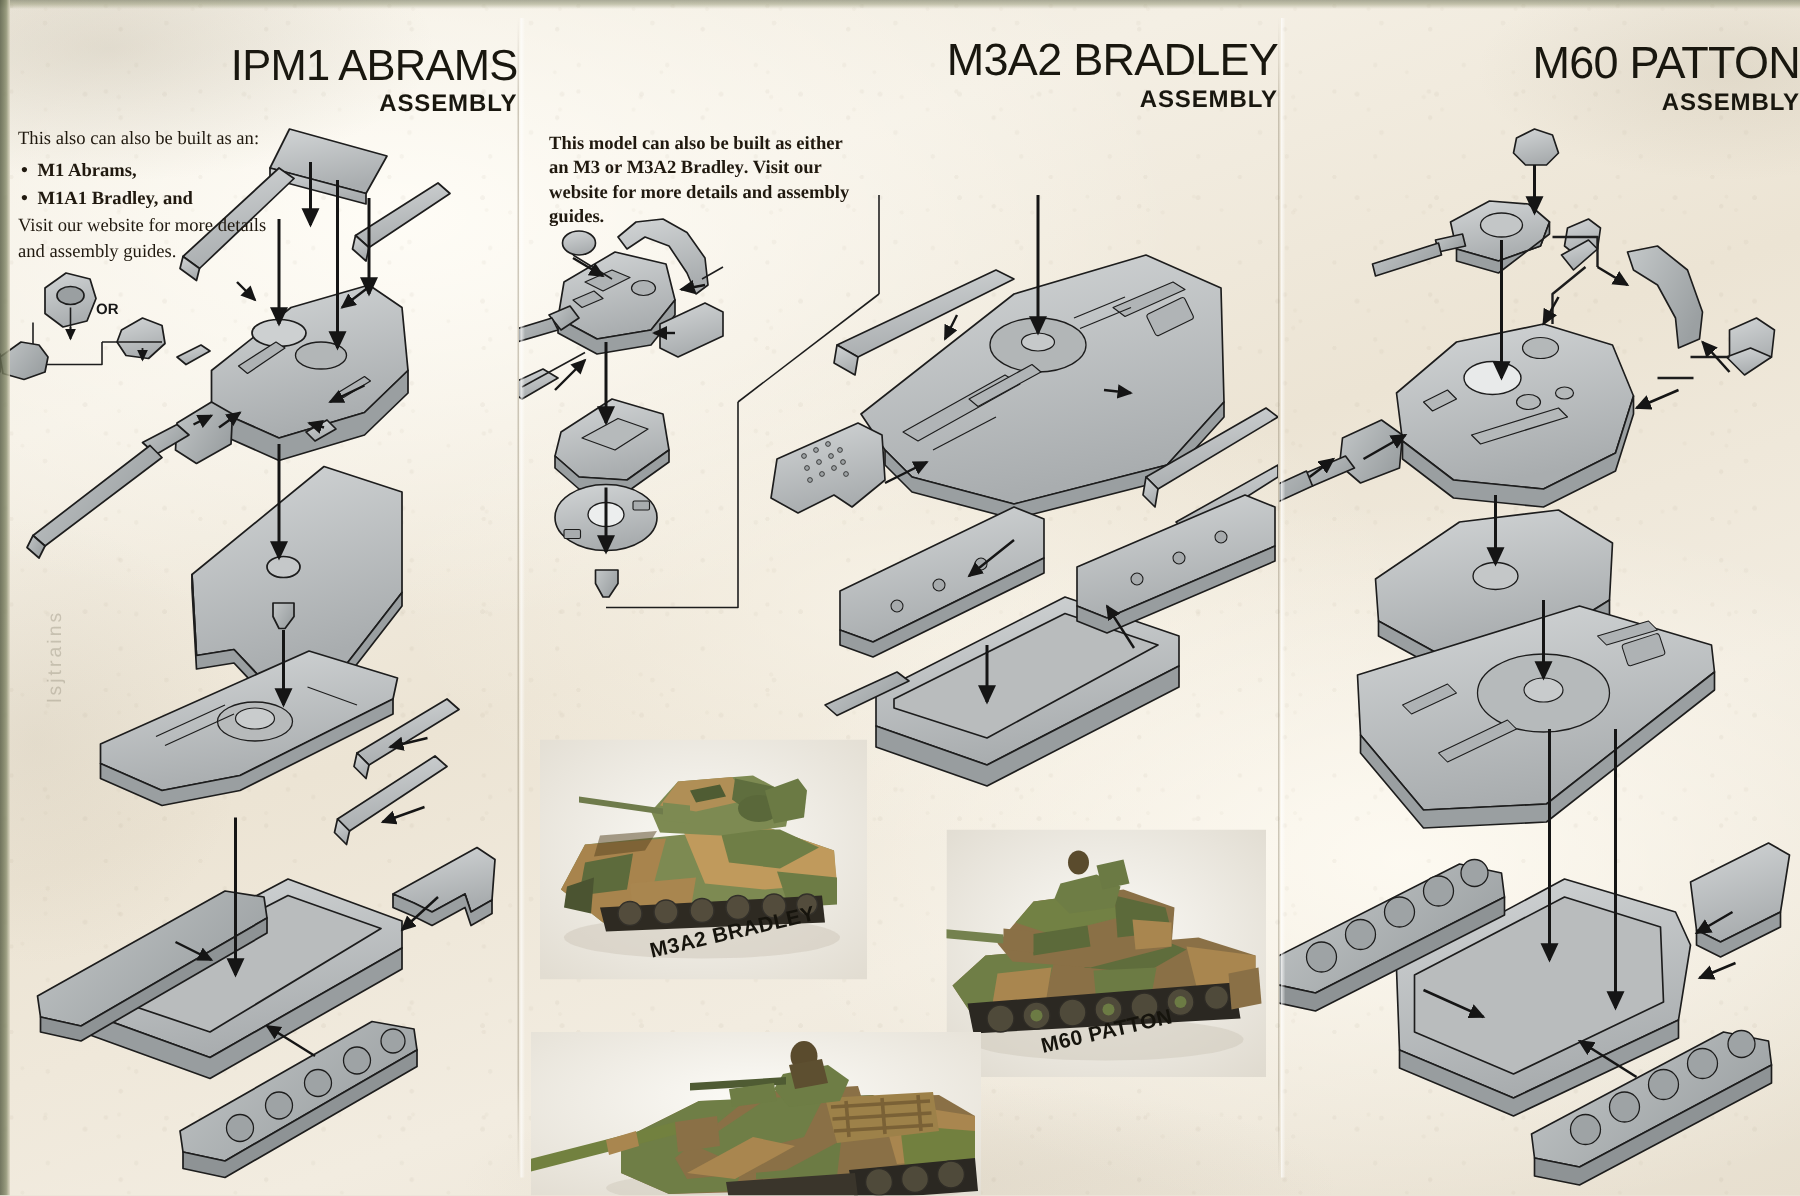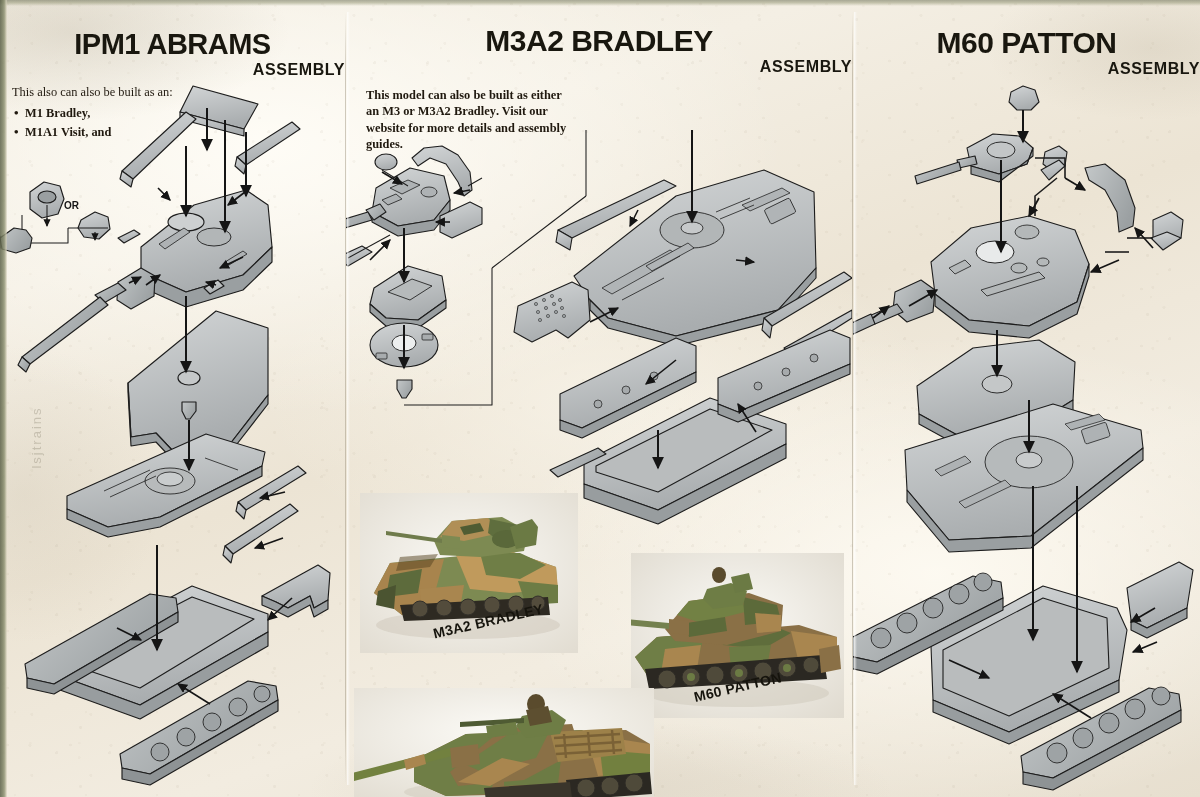--- a/index.html
+++ b/index.html
@@ -59,22 +59,22 @@
     z-index:4;}
   .divider::after{content:"";position:absolute;left:2px;top:0;bottom:0;width:3px;
     background:linear-gradient(90deg,rgba(255,255,255,.75),rgba(255,255,255,0));}
 
   .panel{position:absolute;top:0;height:797px;}
   #panel-abrams{left:0;width:345px;}
   #panel-bradley{left:346px;width:506px;}
   #panel-patton{left:853px;width:347px;}
 
   .p-title{
-    font-family:"Liberation Sans",sans-serif;font-weight:bold;
-    text-align:center;color:#19170f;letter-spacing:-.5px;
+    font-family:"Liberation Sans",sans-serif;font-weight:normal;
+    text-align:right;color:#19170f;letter-spacing:-.5px;
     font-size:30px;line-height:1;margin:0;
   }
   #panel-abrams .p-title{font-size:29px;}
   #panel-bradley .p-title{font-size:30px;}
   #panel-patton .p-title{font-size:30px;}
   .p-sub{
     font-family:"Liberation Sans",sans-serif;font-weight:bold;
     text-align:right;color:#19170f;font-size:16px;letter-spacing:.6px;
     margin:2px 0 0 0;
   }
@@ -107,23 +107,24 @@
   <div class="panel" id="panel-abrams">
 
     <div class="head-block">
       <h1 class="p-title">IPM1 ABRAMS</h1>
       <h2 class="p-sub">ASSEMBLY</h2>
     </div>
 
     <div class="blurb" id="abrams-blurb">
       <div>This also can also be built as an:</div>
       <ul>
-        <li>M1 Bradley,</li>
-        <li>M1A1 Visit, and</li>
+        <li>M1 Abrams,</li>
+        <li>M1A1 Bradley, and</li>
       </ul>
+      <div>Visit our website for more details and assembly guides.</div>
     </div>
 
     <div class="art">
       <svg viewBox="0 0 345 797" preserveAspectRatio="none">
         <defs>
           <marker id="ah" markerWidth="7" markerHeight="7" refX="5.6" refY="3" orient="auto">
             <path d="M0,0 L6.4,3 L0,6 z" fill="#151515"></path>
           </marker>
           <linearGradient id="gA" x1="0" y1="0" x2="0.3" y2="1">
             <stop offset="0" stop-color="#d2d5d6"></stop>

